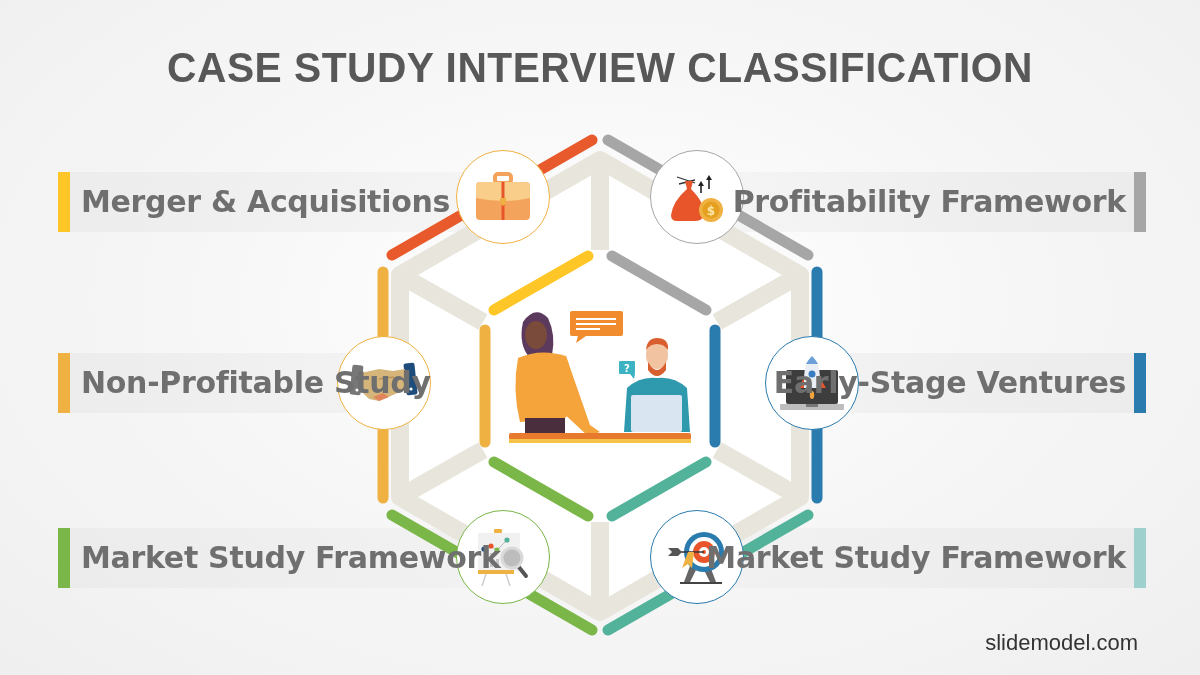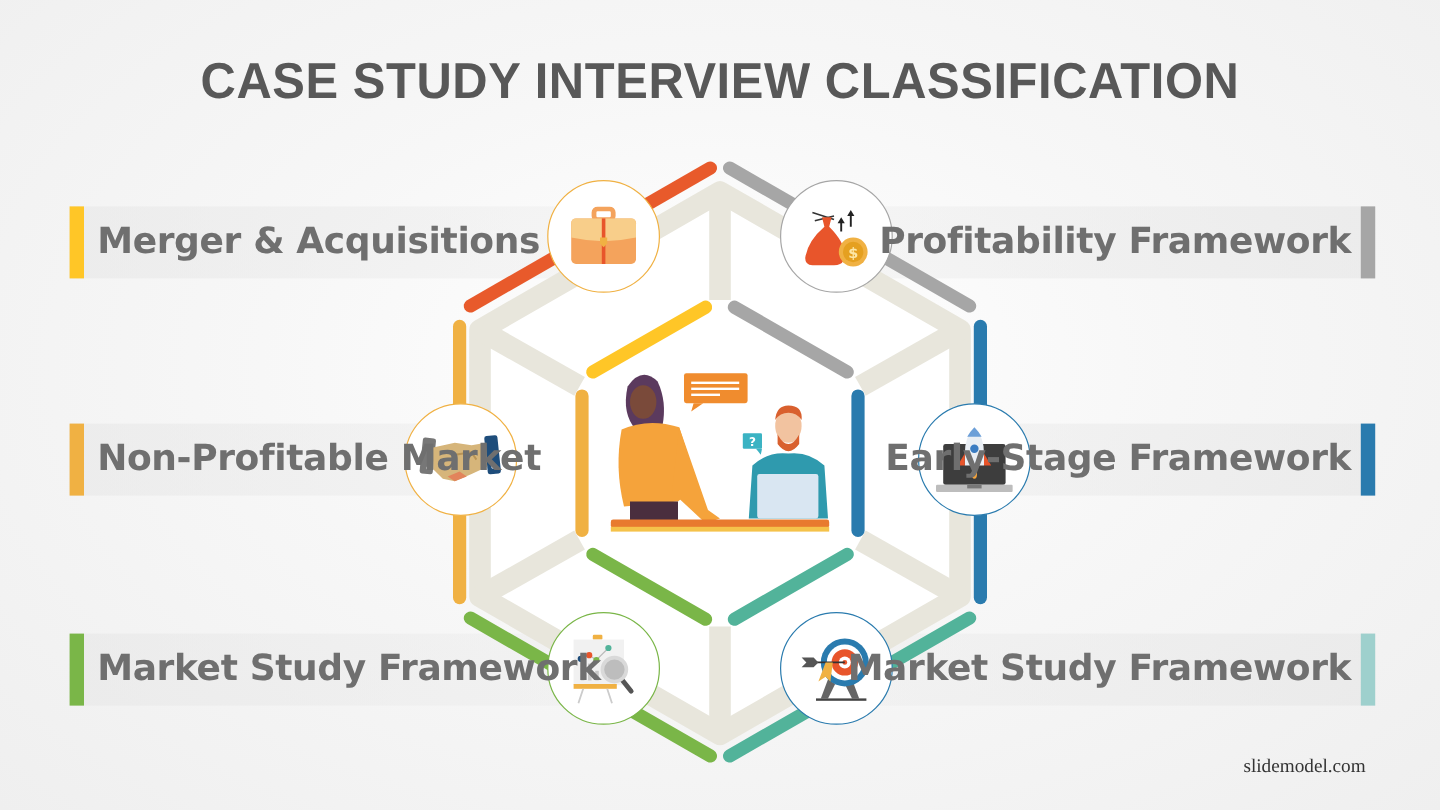--- a/index.html
+++ b/index.html
@@ -27,22 +27,22 @@
     font-family: "DejaVu Sans", sans-serif; letter-spacing: -0.3px;
   }
   .label.right { text-align: center; }
   svg.diagram { position: absolute; left: 0; top: 0; }
   .icon-circle {
     position: absolute; width: 94px; height: 94px; border-radius: 50%;
     background: #ffffff; box-sizing: border-box;
     display: flex; align-items: center; justify-content: center;
   }
   .footer {
-    position: absolute; right: 62px; top: 630px; font-size: 16px; color: #333;
-    font-family: Liberation Serif, serif;
+    position: absolute; right: 62px; top: 630px; font-size: 22px; color: #333;
+    font-family: Liberation Sans, sans-serif;
   }
 </style>
 </head>
 <body>
 
 <div class="title">CASE STUDY INTERVIEW CLASSIFICATION</div>
 
 <div class="band left" style="top:172px;"></div>
 <div class="band right" style="top:172px;"></div>
 <div class="band left" style="top:353px;"></div>
@@ -199,18 +199,18 @@
     <circle cx="40" cy="24" r="5" fill="#ffffff"></circle>
     <circle cx="40" cy="24" r="2" fill="#E8552B"></circle>
     <line x1="12" y1="24" x2="40" y2="24" stroke="#333" stroke-width="1.5"></line>
     <polygon points="4,20 14,20 18,24 14,28 4,28 8,24" fill="#555"></polygon>
     <path d="M24 24 L30 24 L28 40 L24 36 L18 40 Z" fill="#F0B143"></path>
   </svg>
 </div>
 
 <div class="label" style="left:81px; top:172px;">Merger &amp; Acquisitions</div>
 <div class="label right" style="right:74px; top:172px;">Profitability Framework</div>
-<div class="label" style="left:81px; top:353px;">Non-Profitable Market</div>
-<div class="label right" style="right:74px; top:353px;">Early-Stage Framework</div>
+<div class="label" style="left:81px; top:353px;">Non-Profitable Study</div>
+<div class="label right" style="right:74px; top:353px;">Early-Stage Ventures</div>
 <div class="label" style="left:81px; top:528px;">Market Study Framework</div>
 <div class="label right" style="right:74px; top:528px;">Market Study Framework</div>
 
 <div class="footer">slidemodel.com</div>
 
 </body></html>

